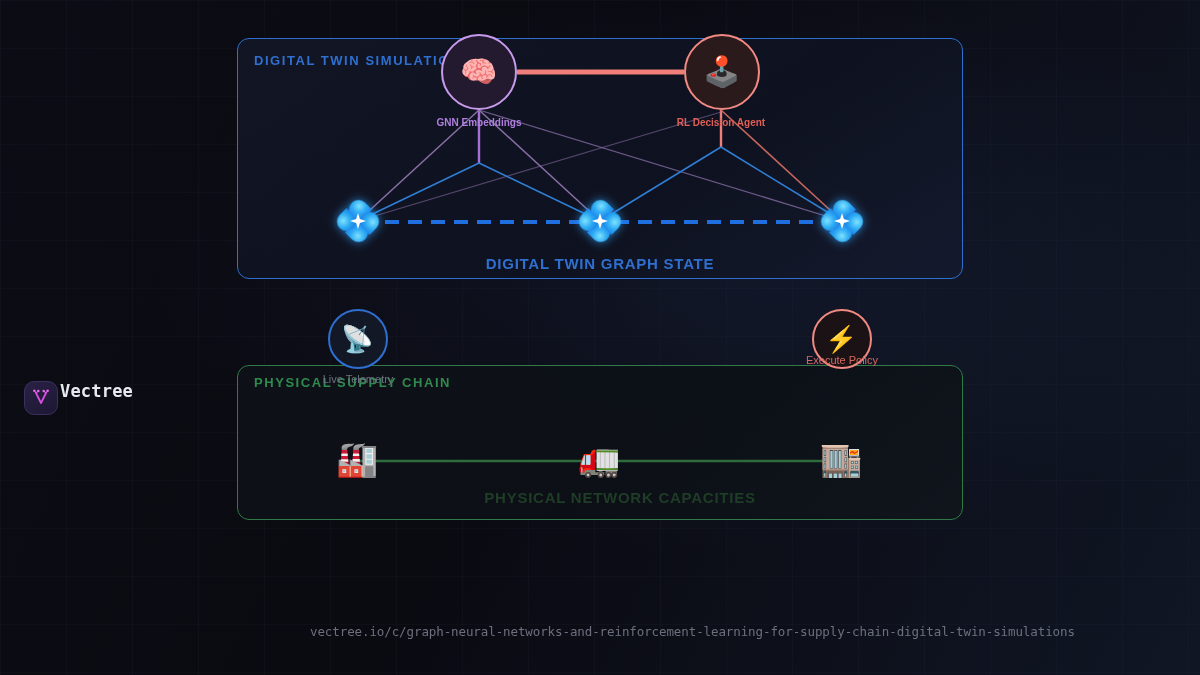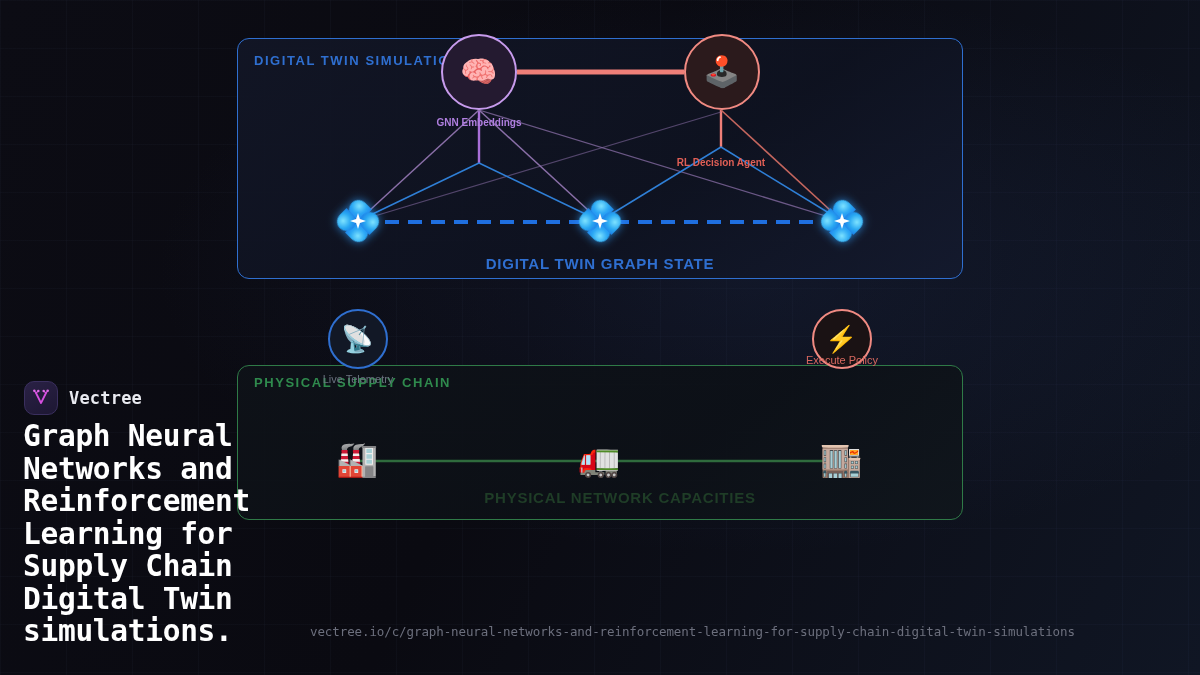--- a/index.html
+++ b/index.html
@@ -111,21 +111,21 @@
   .node-caption {
     position:absolute;
     font-size: 10px;
     font-weight: 700;
     white-space:nowrap;
     transform: translateX(-50%);
   }
   .node-caption.small { font-size: 11px; font-weight: 400; }
 
   #cap-gnn { left:479px; top:117px; color:#b07fe0; }
-  #cap-rl { left:721px; top:117px; color:#e05f56;margin-top:40px; }
+  #cap-rl { left:721px; top:117px; color:#e05f56; }
   #cap-telemetry { left:358px; top:373px; color:#6b7280; }
   #cap-execute { left:842px; top:354px; color:#d9685f; }
 
   
   .diamond-node {
     position:absolute;
     width:42px; height:42px;
     transform: translate(-50%, -50%);
   }
   .diamond-node .petal {
@@ -150,21 +150,21 @@
   .chain-node {
     position:absolute;
     transform: translate(-50%, -50%);
     font-size: 34px;
     line-height:1;
   }
 
   
   #brand {
     position:absolute; left:24px; top:381px;
-    display:flex; align-items:center; gap:11px;
+    display:flex; align-items:flex-start; gap:2px;
   }
   #brand-logo {
     width:34px; height:34px;
     border-radius: 10px;
     background: linear-gradient(150deg, #2a2145 0%, #1d1733 100%);
     border: 1px solid #3a2f5e;
     display:flex; align-items:center; justify-content:center;
   }
   #brand-name {
     font-family: "DejaVu Sans Mono", monospace;
@@ -298,16 +298,15 @@
         <path d="M18 6 L20 3.5 M18 6 L15.5 4" stroke="#d64fe0" stroke-width="1.5" stroke-linecap="round"></path>
         <circle cx="4" cy="3.2" r="1.5" fill="#e06ae8"></circle>
         <circle cx="8.8" cy="3.7" r="1.5" fill="#e06ae8"></circle>
         <circle cx="20" cy="3.2" r="1.5" fill="#e06ae8"></circle>
         <circle cx="15.2" cy="3.7" r="1.5" fill="#e06ae8"></circle>
       </svg>
     </div>
     <div id="brand-name">Vectree</div>
   </div>
 
-  <div id="title">Graph Neural Networks and Reinforcement Learning for Supply Chain Digital Twin simulations.</div>
   <div id="url">vectree.io/c/graph-neural-networks-and-reinforcement-learning-for-supply-chain-digital-twin-simulations</div>
 
 </div>
 
 </body></html>

